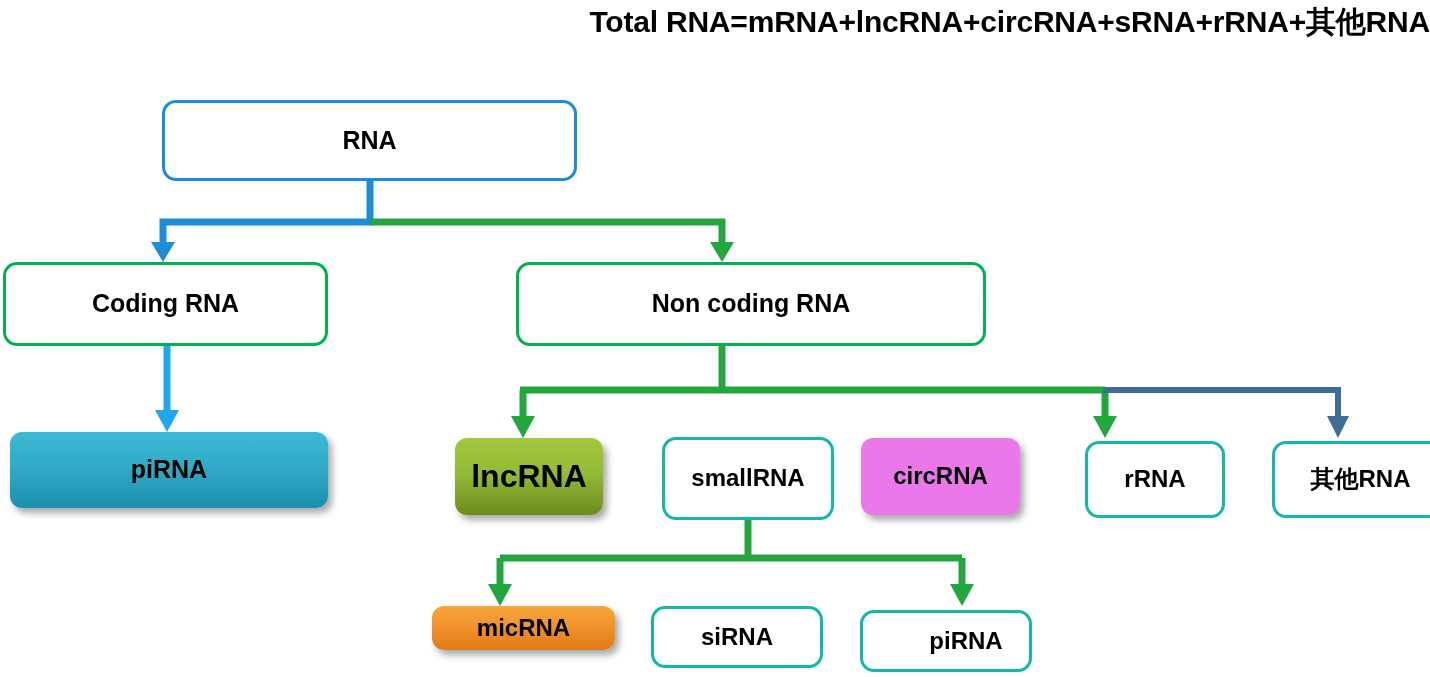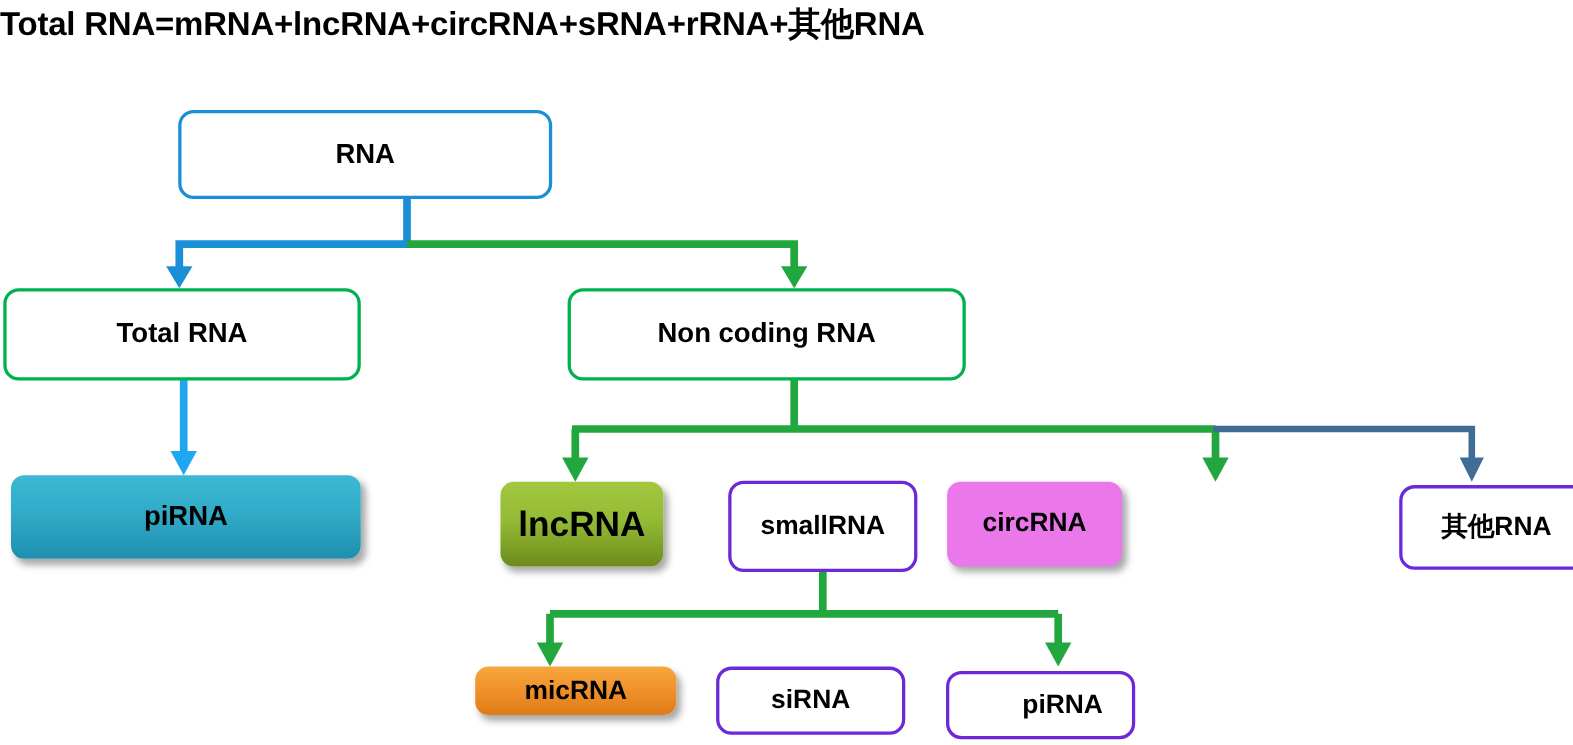--- a/index.html
+++ b/index.html
@@ -15,21 +15,21 @@
     width: 1430px;
     height: 677px;
     background: #ffffff;
     overflow: hidden;
   }
   #title {
     position: absolute;
     left: 0;
     top: 2px;
     width: 1430px;
-    text-align: left;
+    text-align: right;
     font-size: 30px;
     font-weight: bold;
     color: #000000;
     letter-spacing: -0.2px;
     white-space: nowrap;
   }
   .node {
     position: absolute;
     box-sizing: border-box;
     display: flex;
@@ -40,21 +40,21 @@
     text-align: center;
     line-height: 1.1;
   }
   
   .outline {
     background: #ffffff;
     border-style: solid;
   }
   .b-blue   { border: 3px solid #1a8fd8; }
   .b-green  { border: 3px solid #00b14f; }
-  .b-ltblue { border: 3px solid #6d28d9; text-align: center; }
+  .b-ltblue { border: 3px solid #14b8a6; text-align: center; }
 
   
   .filled {
     box-shadow: 4px 5px 7px rgba(0,0,0,0.34);
   }
   .fill-teal {
     background: linear-gradient(to bottom, #3cb9d4 0%, #31abc7 45%, #1e8fae 100%);
   }
   .fill-olive {
     background: linear-gradient(to bottom, #a3c83f 0%, #94bb35 45%, #6d8b1c 100%);
@@ -119,48 +119,51 @@
       <path d="M 500 558 L 962 558" fill="none" stroke="#22a73f" stroke-width="7"></path>
 
       <path d="M 500 558 L 500 586" fill="none" stroke="#22a73f" stroke-width="7"></path>
       <polygon points="488,584 512,584 500,606" fill="#22a73f"></polygon>
 
       <path d="M 962 558 L 962 586" fill="none" stroke="#22a73f" stroke-width="7"></path>
       <polygon points="950,584 974,584 962,606" fill="#22a73f"></polygon>
     </g>
   </svg>
 
-  <div class="node outline b-blue" style="left:162px; top:100px; width:340px; height:81px; border-radius:14px; font-size:25px;">
+  <div class="node outline b-blue" style="left:162px; top:100px; width:415px; height:81px; border-radius:14px; font-size:25px;">
     <span>RNA</span>
   </div>
 
   <div class="node outline b-green" style="left:3px; top:262px; width:325px; height:84px; border-radius:14px; font-size:25px;">
-    <span>Total RNA</span>
+    <span>Coding RNA</span>
   </div>
 
-  <div class="node outline b-green" style="left:516px; top:262px; width:362px; height:84px; border-radius:14px; font-size:25px;">
+  <div class="node outline b-green" style="left:516px; top:262px; width:470px; height:84px; border-radius:14px; font-size:25px;">
     <span>Non coding RNA</span>
   </div>
 
   <div class="node filled fill-teal" style="left:10px; top:432px; width:318px; height:76px; border-radius:12px; font-size:25px;">
     <span>piRNA</span>
   </div>
 
   <div class="node filled fill-olive" style="left:455px; top:438px; width:148px; height:77px; border-radius:12px; font-size:32px;">
     <span>lncRNA</span>
   </div>
 
   <div class="node outline b-ltblue" style="left:662px; top:437px; width:172px; height:83px; border-radius:14px; font-size:24px;">
     <span>smallRNA</span>
   </div>
 
   <div class="node filled fill-orchid" style="left:861px; top:438px; width:159px; height:77px; border-radius:12px; font-size:24px;">
     <span>circRNA</span>
   </div>
 
+  <div class="node outline b-ltblue" style="left:1085px; top:441px; width:140px; height:77px; border-radius:14px; font-size:24px;">
+    <span>rRNA</span>
+  </div>
 
   <div class="node outline b-ltblue" style="left:1272px; top:441px; width:177px; height:77px; border-radius:14px; font-size:24px;">
     <span>其他RNA</span>
   </div>
 
   <div class="node filled fill-orange" style="left:432px; top:606px; width:183px; height:44px; border-radius:12px; font-size:24px;">
     <span>micRNA</span>
   </div>
 
   <div class="node outline b-ltblue" style="left:651px; top:606px; width:172px; height:62px; border-radius:14px; font-size:24px;">

